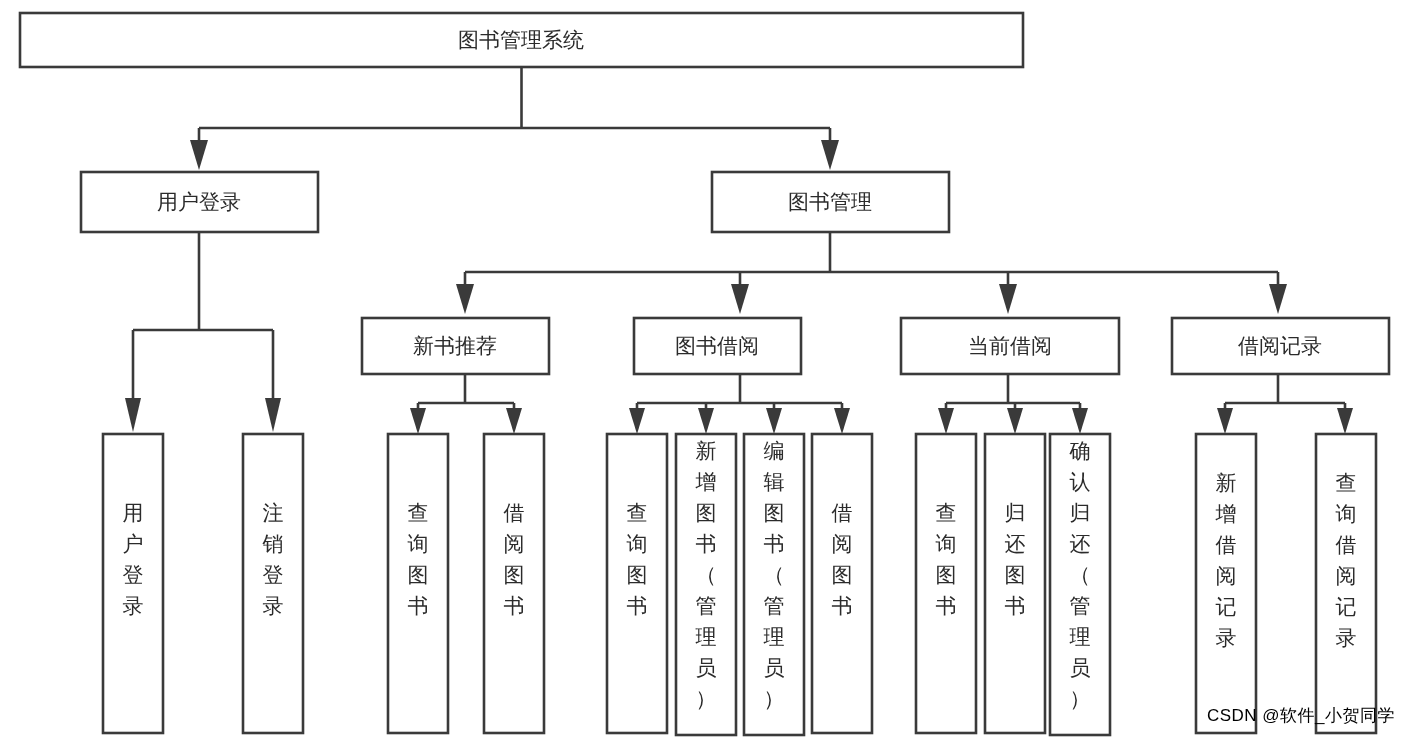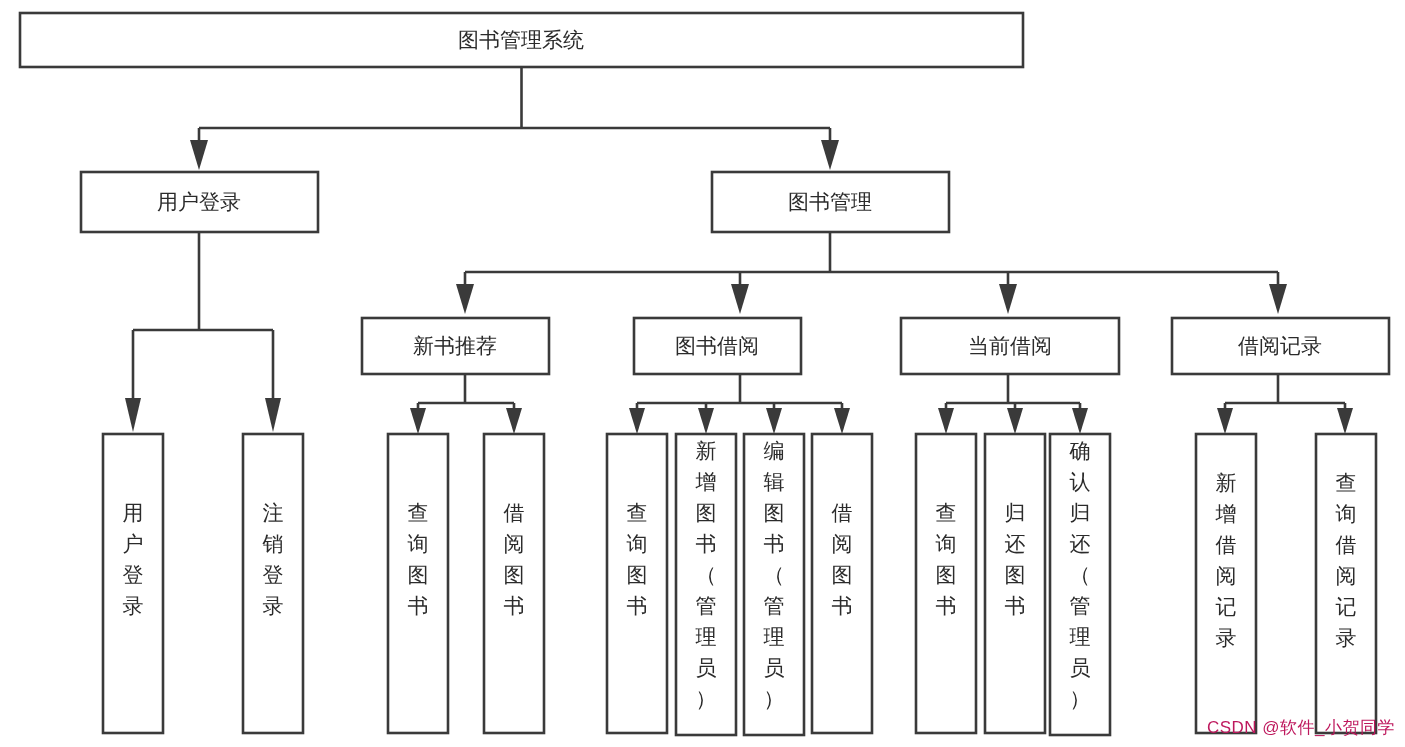--- a/index.html
+++ b/index.html
@@ -50,24 +50,24 @@
   }
   .node-label-vertical {
     fill: #2b2b2b;
     font-family: "Liberation Sans", "DejaVu Sans", sans-serif;
     font-size: 21px;
     text-anchor: middle;
   }
   .watermark {
     position: absolute;
     right: 10px;
-    bottom: 8px;
+    bottom: 20px;
     font-family: "Liberation Sans", "DejaVu Sans", sans-serif;
     font-size: 17px;
-    color: #be185d;
+    color: #000000;
     white-space: nowrap;
     letter-spacing: 0.5px;
     user-select: none;
   }
 </style>
 </head>
 <body>
 
 <div id="diagram-root">
 

